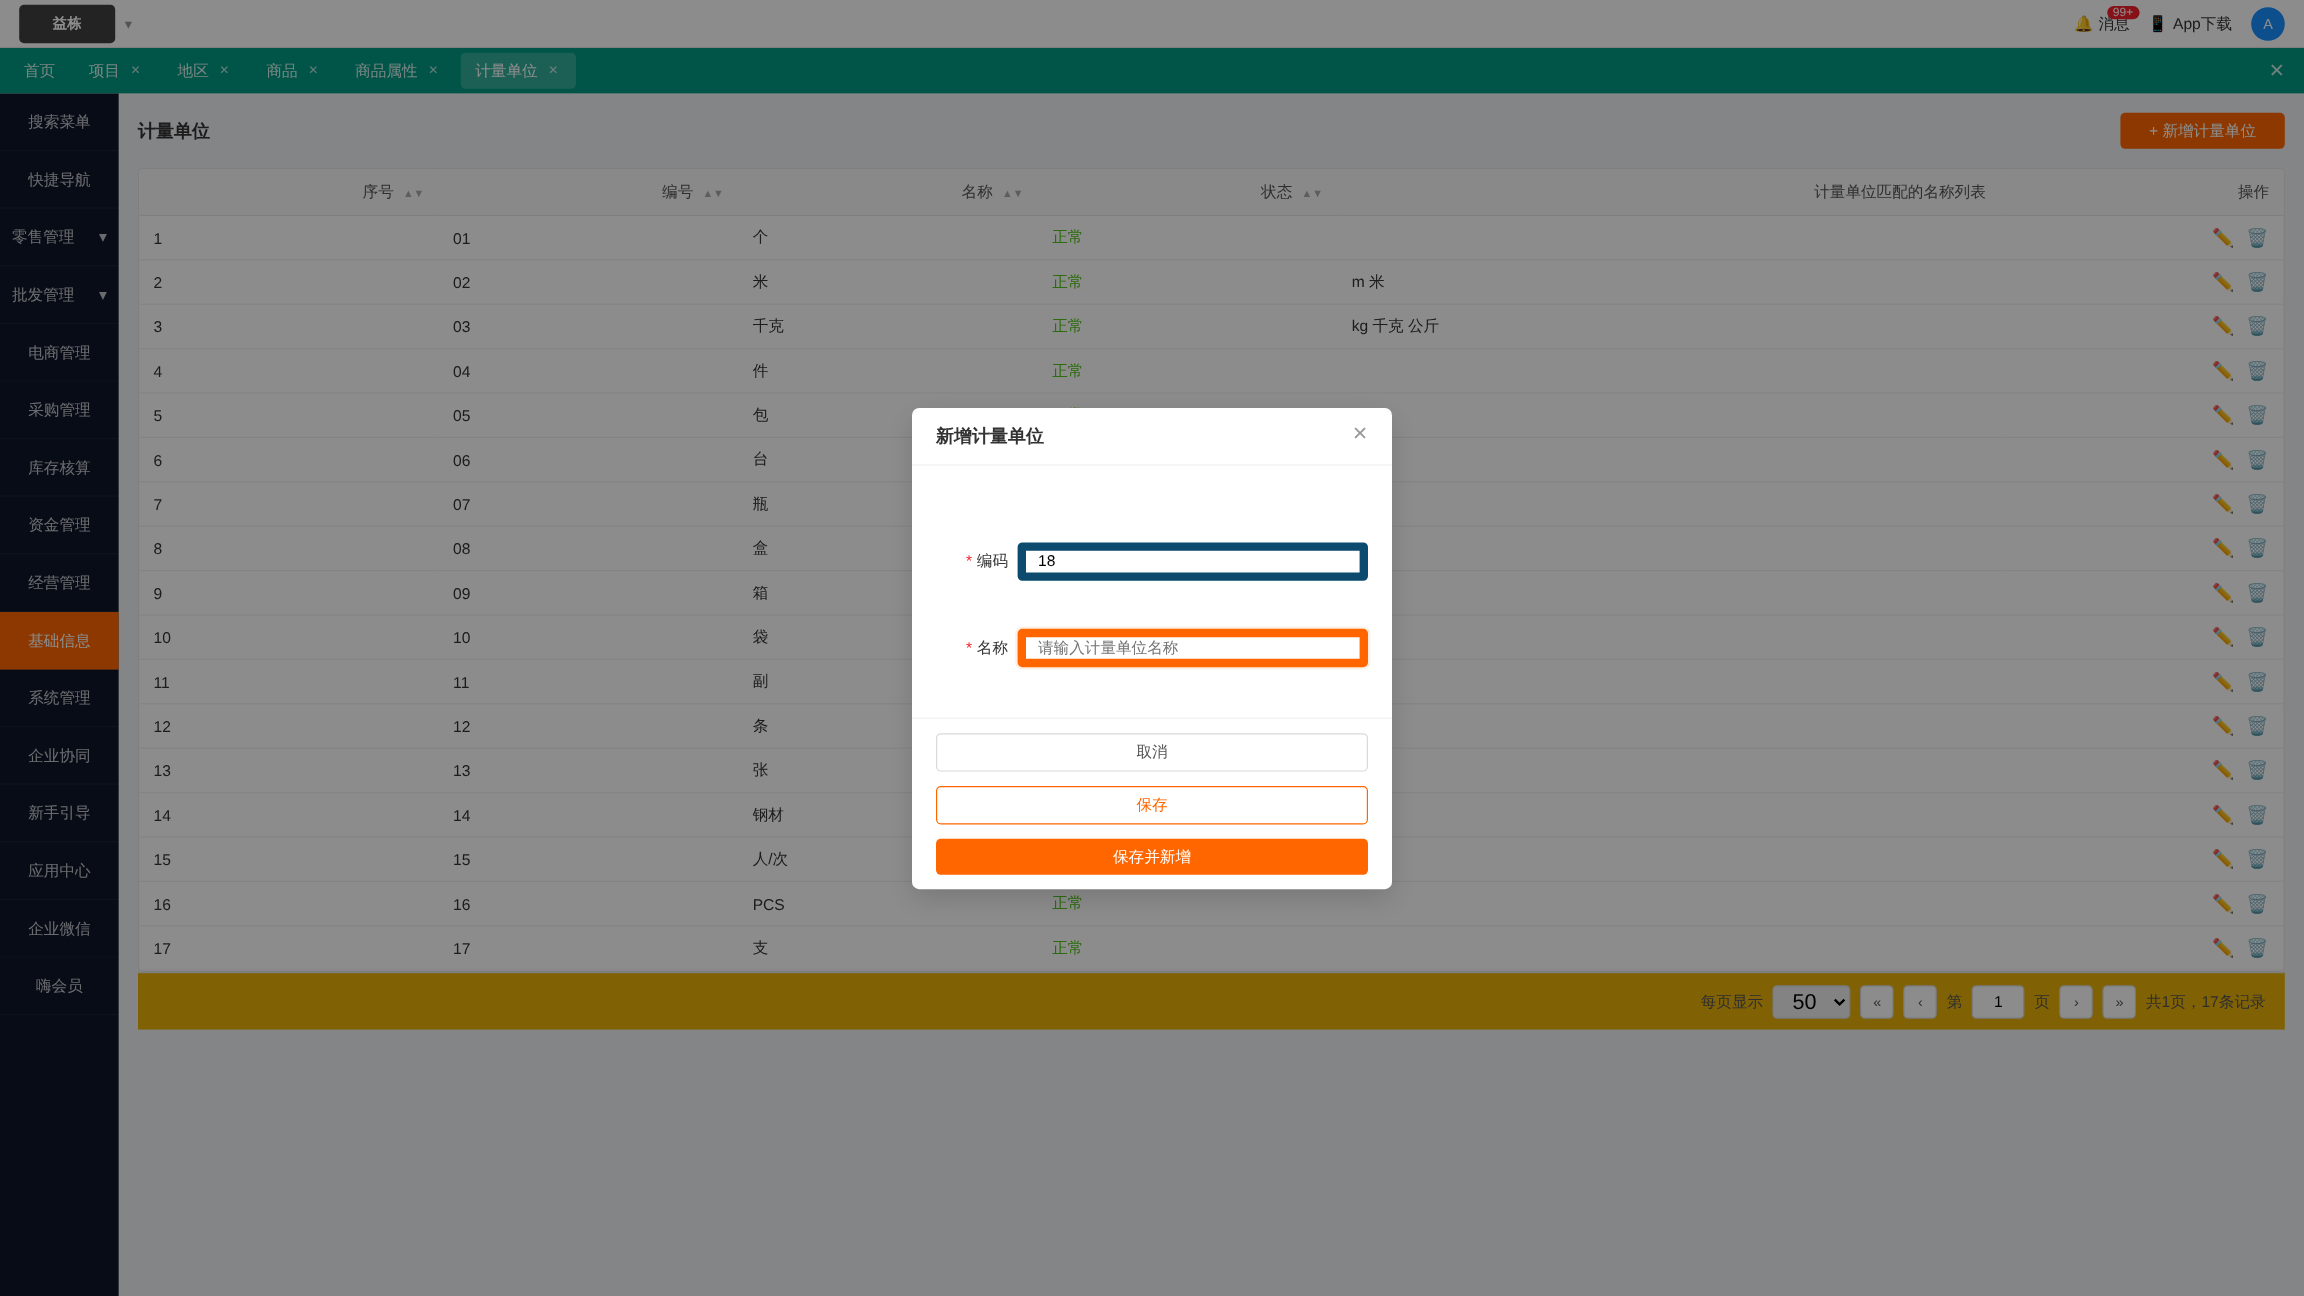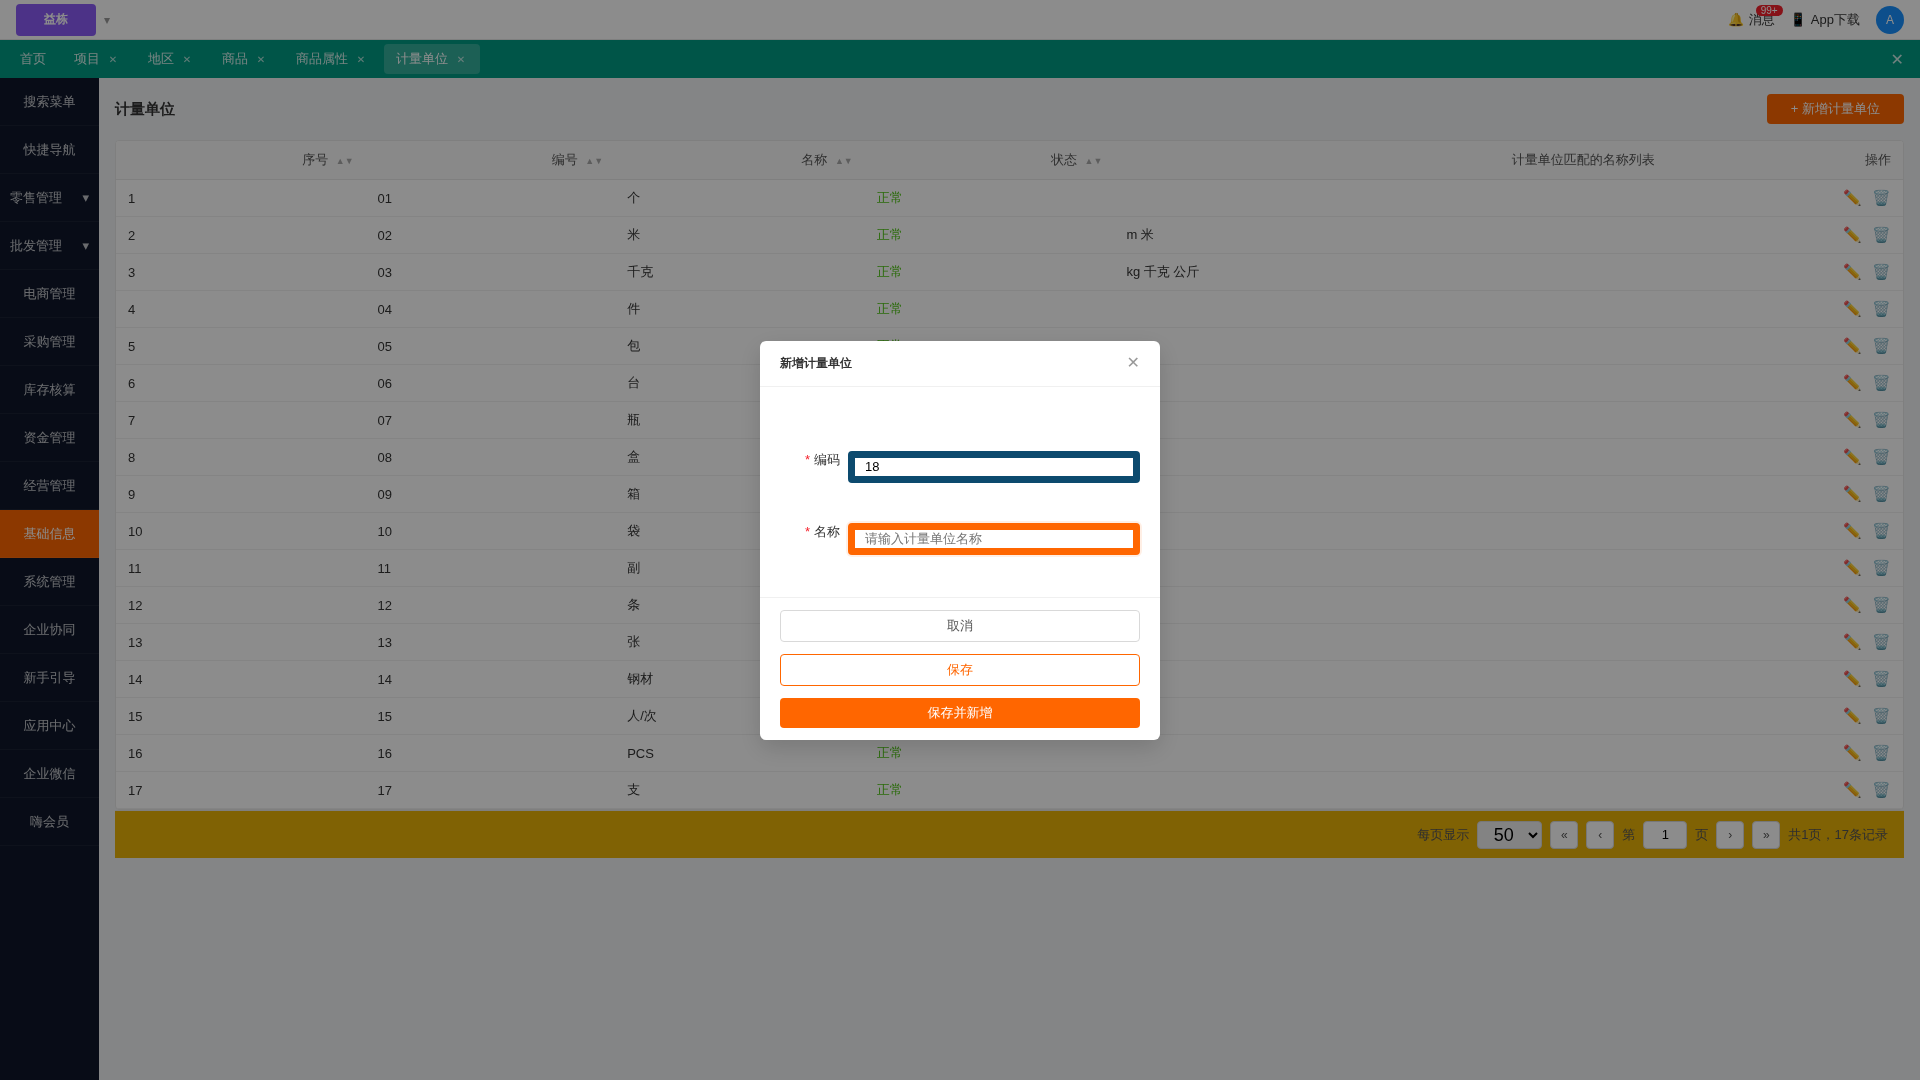--- a/index.html
+++ b/index.html
@@ -16,21 +16,21 @@
       border-bottom: 1px solid #e8e8e8;
     }
     .logo-area {
       display: flex;
       align-items: center;
       gap: 8px;
     }
     .logo-box {
       width: 80px;
       height: 32px;
-      background: #8b5cf6;
+      background: #404040;
       border-radius: 4px;
       display: flex;
       align-items: center;
       justify-content: center;
       color: #fff;
       font-size: 12px;
       font-weight: bold;
     }
     .header-right {
       display: flex;
@@ -289,36 +289,36 @@
       overflow: hidden;
     }
     .modal-header {
       padding: 14px 20px;
       border-bottom: 1px solid #f0f0f0;
       display: flex;
       justify-content: space-between;
       align-items: center;
     }
     .modal-title {
-      font-size: 12px;
+      font-size: 15px;
       font-weight: bold;
       color: #333;
     }
     .modal-close {
       cursor: pointer;
       color: #999;
       font-size: 16px;
       line-height: 1;
     }
     .modal-body {
       padding: 24px 20px;
     }
     .form-row {
       display: flex;
-      align-items: flex-start;
+      align-items: center;
       margin-bottom: 18px;
       margin-top: 40px;
     }
     .form-label {
       width: 60px;
       text-align: right;
       font-size: 13px;
       color: #333;
       margin-right: 8px;
       flex-shrink: 0;

